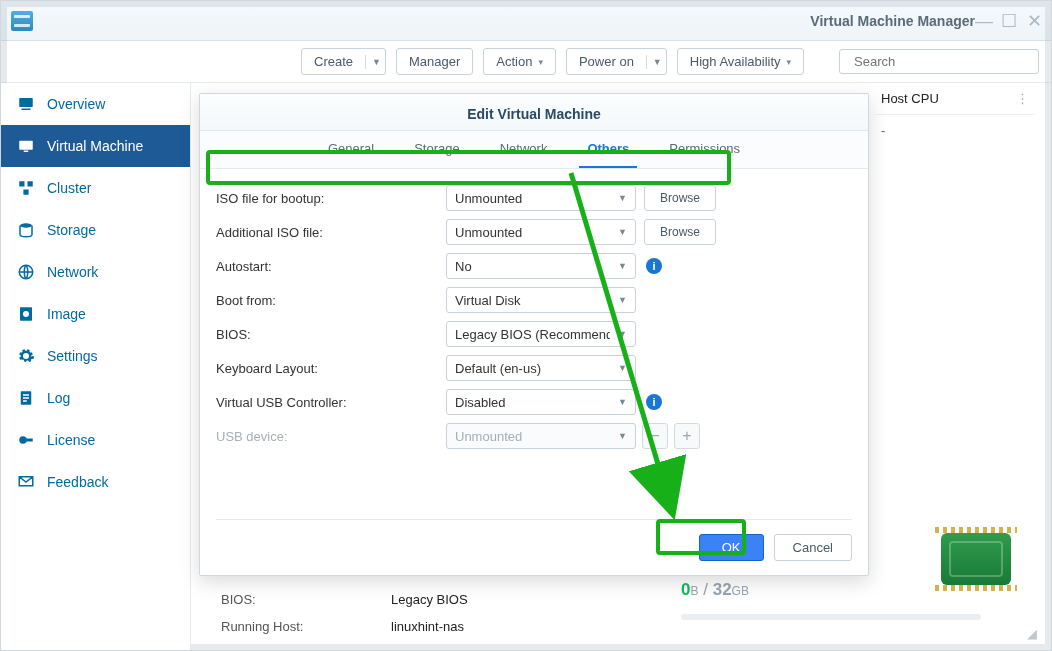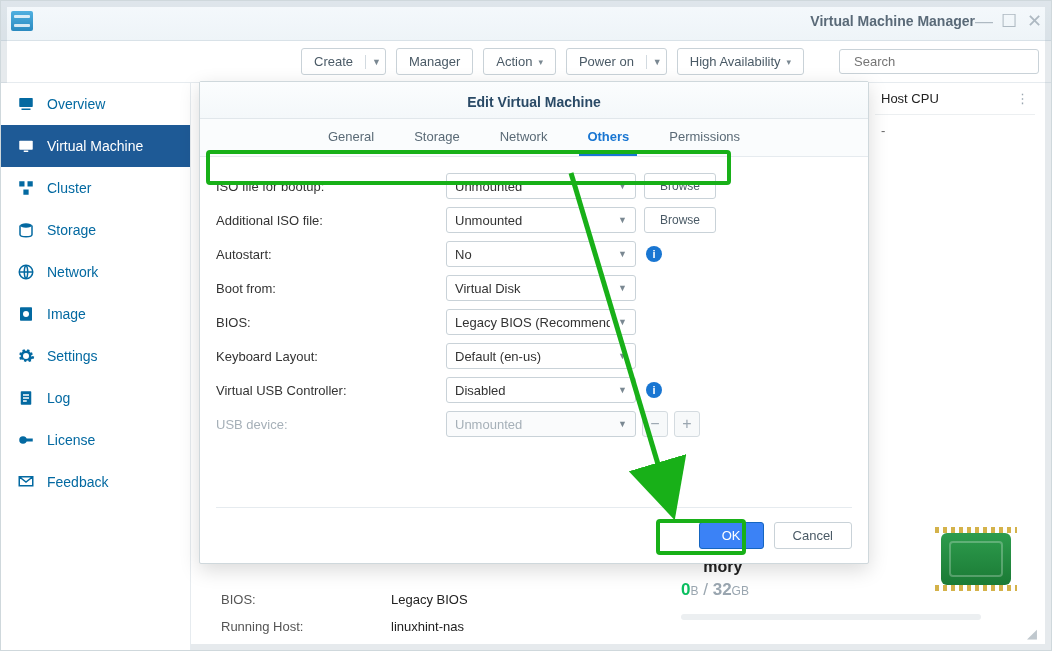--- a/index.html
+++ b/index.html
@@ -47,21 +47,21 @@
   .hw-stat { font-size:17px; color:#222; margin-top:4px; }
   .hw-stat .big { font-weight:700; }
   .hw-stat .dim { color:#9aa6b0; }
   .chip { position:absolute; right:40px; bottom:65px; width:70px; height:52px; background:linear-gradient(#2e9c4d,#1a7a35); border-radius:6px;}
   .chip:before,.chip:after{content:"";position:absolute;left:-6px;right:-6px;height:6px;background:repeating-linear-gradient(90deg,#d4b24a 0 4px,transparent 4px 8px);}
   .chip:before{top:-6px;} .chip:after{bottom:-6px;}
   .chip .inner{position:absolute;inset:8px;border:2px solid rgba(255,255,255,.25);border-radius:4px;}
   .resize { position:absolute; right:10px; bottom:10px; width:14px;height:14px; color:#c0c8ce;}
 
   
-  .dialog { position:absolute; left:198px; top:80px; width:670px; height:483px; background:#fff; border:1px solid #cfd8dc; box-shadow:0 6px 20px rgba(0,0,0,.15); border-radius:2px; display:flex; flex-direction:column;}
+  .dialog { position:absolute; left:198px; top:92px; width:670px; height:483px; background:#fff; border:1px solid #cfd8dc; box-shadow:0 6px 20px rgba(0,0,0,.15); border-radius:2px; display:flex; flex-direction:column;}
   .dlg-title { text-align:center; padding:12px 0 8px; color:#2a4a66; font-weight:600; font-size:14px; border-bottom:1px solid #e1e7eb; background:linear-gradient(#fbfdfe,#f4f8fa);}
   .dlg-tabs { display:flex; padding:0 14px; gap:24px; border-bottom:1px solid #e6ebef; background:#fafcfd;justify-content:center;}
   .dlg-tab { padding:10px 8px; font-size:13px; color:#5a6a76; cursor:pointer; border-bottom:2px solid transparent;}
   .dlg-tab.active { color:#1976d2; font-weight:600; border-bottom-color:#1976d2;}
   .dlg-body { flex:1; padding:12px 16px 8px; }
   .frow { display:flex; align-items:center; height:34px; }
   .frow .lbl { width:230px; font-size:13px; color:#333;}
   .frow.disabled .lbl, .frow.disabled .sel { color:#a6b0b8; }
   .sel { width:190px; height:26px; border:1px solid #c9d2d8; border-radius:3px; background:#fff; display:flex; align-items:center; padding:0 8px; justify-content:space-between; font-size:13px; color:#333; cursor:pointer;}
   .sel .caret { font-size:9px; color:#7a8892; }

